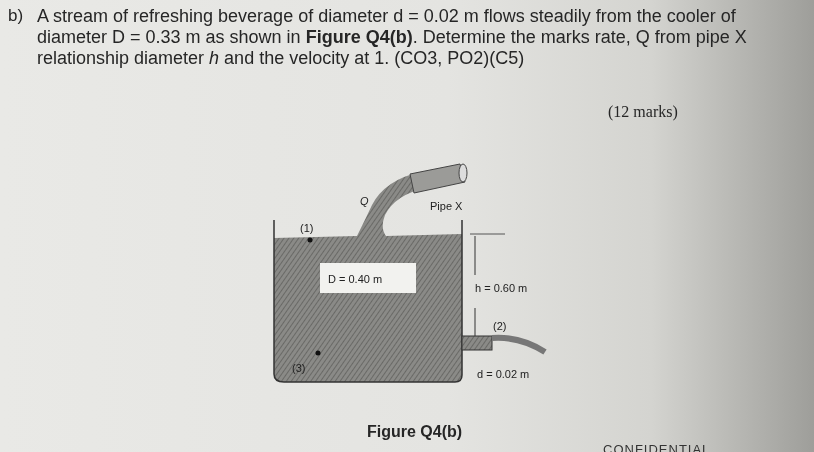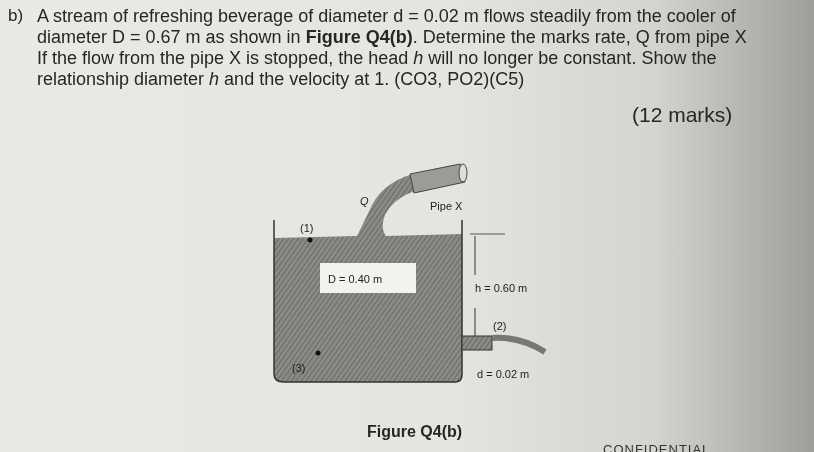--- a/index.html
+++ b/index.html
@@ -6,35 +6,34 @@
   body {
     width:814px; height:452px; overflow:hidden; position:relative;
     background: linear-gradient(90deg, #e9e9e6 0%, #e4e4e1 55%, #d4d4d0 80%, #9e9e9a 100%);
     font-family: "Liberation Sans", sans-serif; color:#262626;
   }
   .q-label { position:absolute; left:8px; top:6px; font-size:17px; }
   .para { position:absolute; left:37px; top:6px; width:670px; font-size:18px; line-height:21px; }
   .para .line { white-space:nowrap; display:block; }
   .bold { font-weight:bold; }
   .ital { font-style:italic; }
-  .marks { position:absolute; left:632px; top:103px; font-size:21px; }
+  .marks { position:absolute; left:608px; top:103px; font-size:16px;font-family:Liberation Serif, serif; }
   .figure { position:absolute; left:260px; top:160px; width:300px; height:240px; }
   .caption { position:absolute; left:367px; top:423px; font-size:16px; font-weight:bold; }
   .conf { position:absolute; left:603px; top:442px; font-size:13px; letter-spacing:1px; color:#333; }
   .fig-text { font-family:"Liberation Sans", sans-serif; font-size:11px; fill:#222; }
 </style>
 </head>
 <body>
 
 <div class="q-label">b)</div>
 
 <div class="para">
   <span class="line"><span>A stream of refreshing beverage of diameter d = 0.02 m flows steadily from the cooler of</span></span>
-  <span class="line"><span>diameter D = 0.67 m as shown in </span><span class="bold">Figure Q4(b)</span><span>. Determine the marks rate, Q from pipe X</span></span>
-  <span class="line"><span>If the flow from the pipe X is stopped, the head </span><span class="ital">h</span><span> will no longer be constant. Show the</span></span>
+  <span class="line"><span>diameter D = 0.33 m as shown in </span><span class="bold">Figure Q4(b)</span><span>. Determine the marks rate, Q from pipe X</span></span>
   <span class="line"><span>relationship diameter </span><span class="ital">h</span><span> and the velocity at 1. (CO3, PO2)(C5)</span></span>
 </div>
 
 <div class="marks">(12 marks)</div>
 
 <svg class="figure" viewBox="0 0 300 240" width="300" height="240">
   <defs>
     <pattern id="fluid" width="4" height="4" patternUnits="userSpaceOnUse" patternTransform="rotate(35)">
       <rect width="4" height="4" fill="#8a8a87"></rect>
       <line x1="0" y1="0" x2="0" y2="4" stroke="#5e5e5b" stroke-width="1.5"></line>

